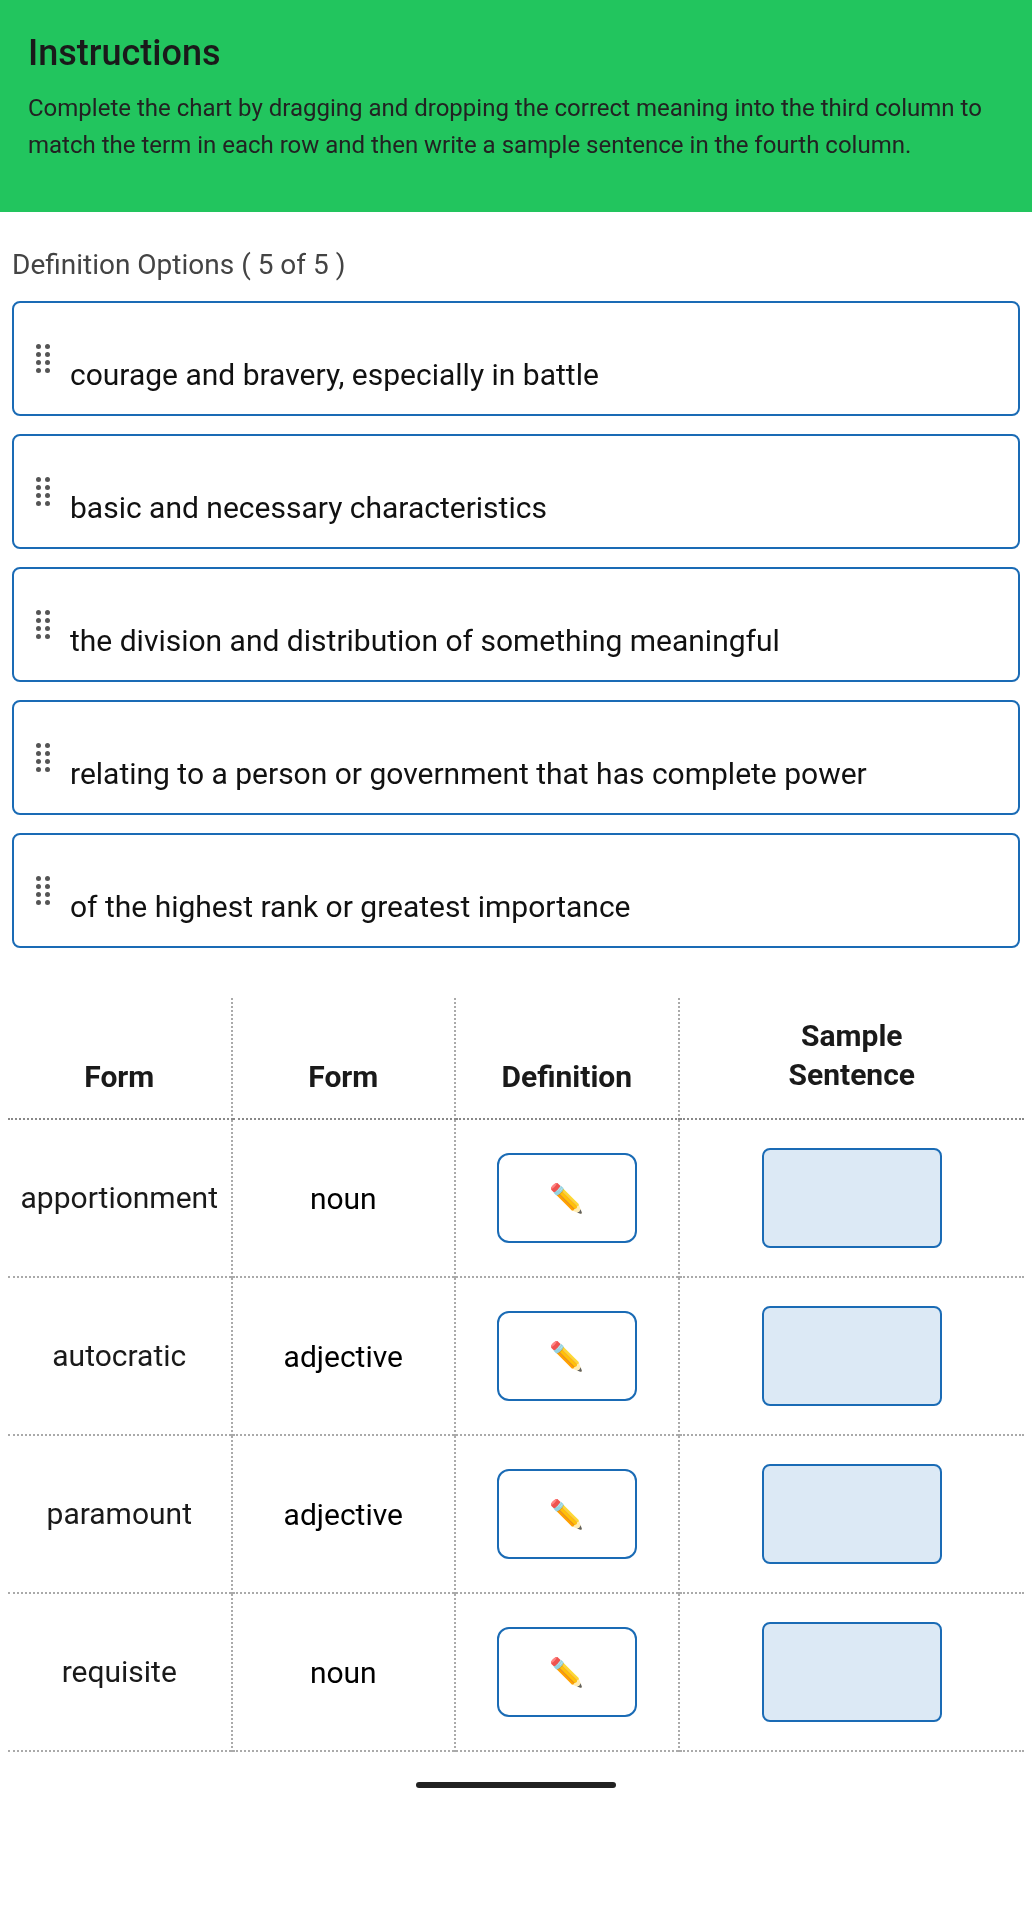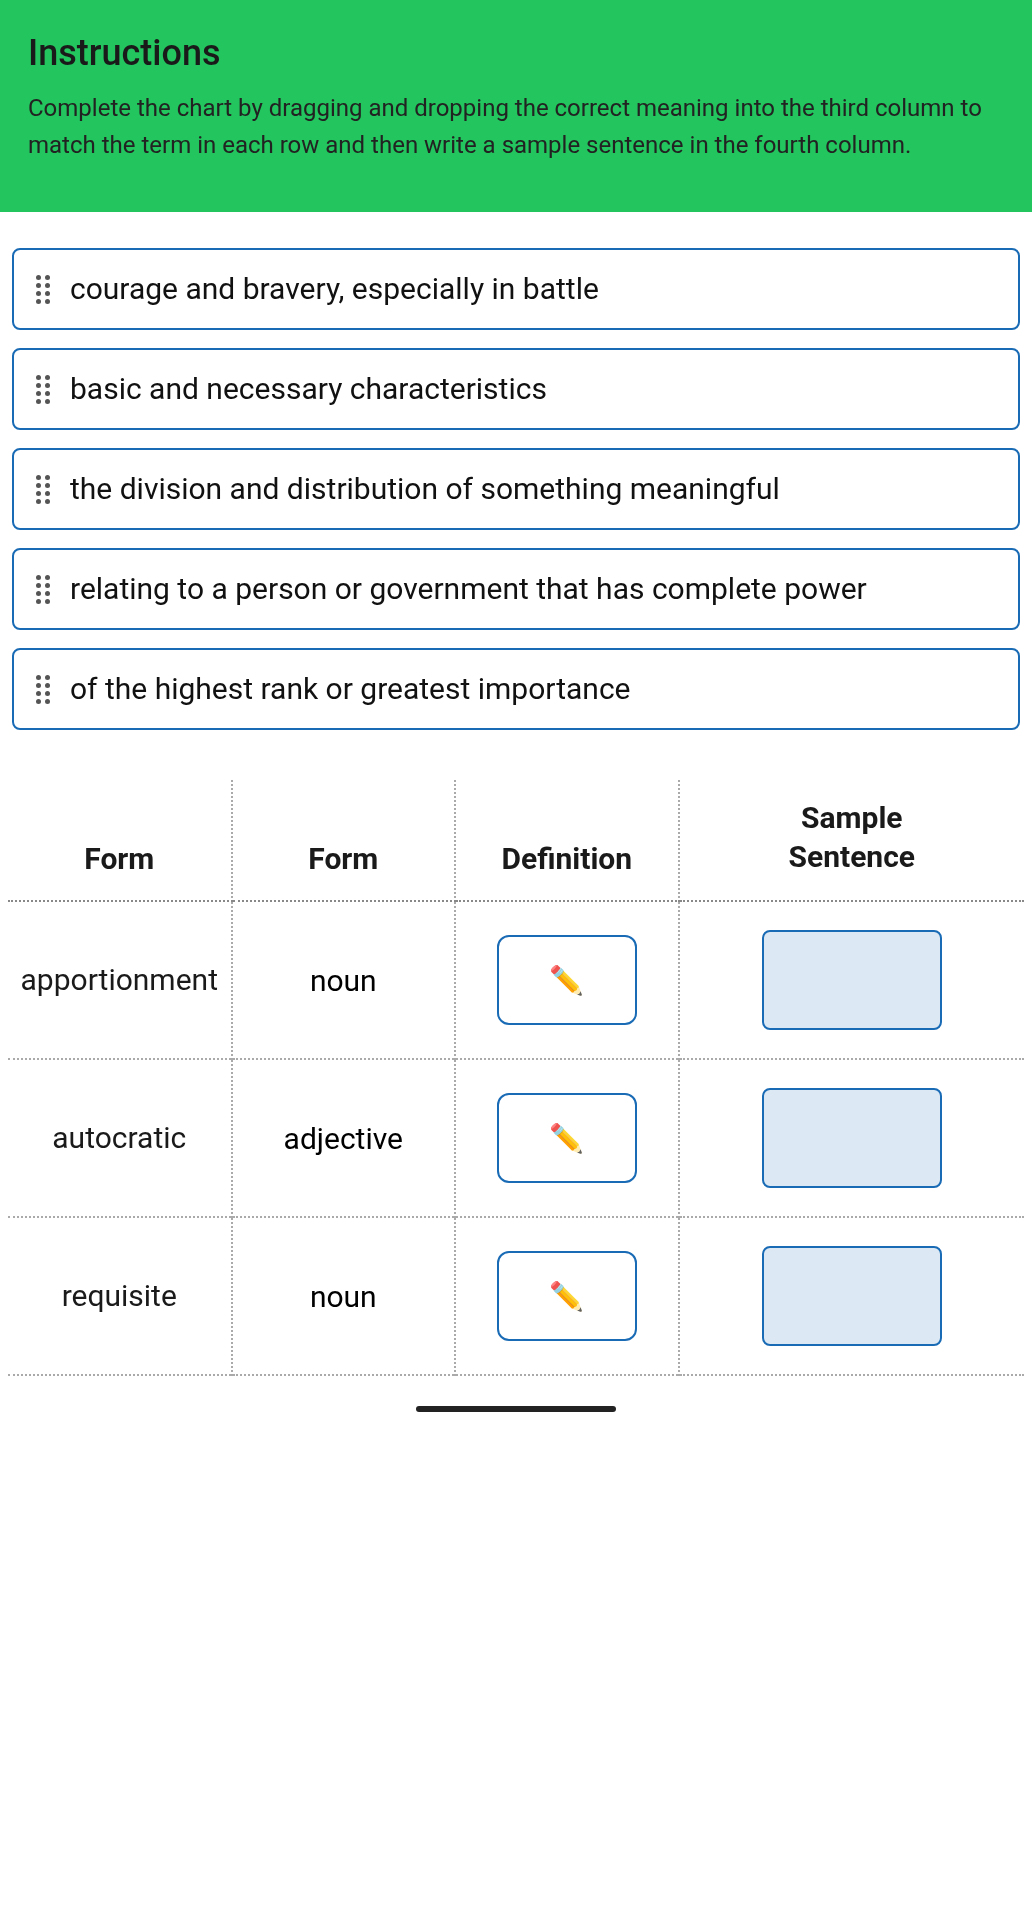--- a/index.html
+++ b/index.html
@@ -73,20 +73,21 @@
       width: 5px;
       height: 5px;
       border-radius: 50%;
       background: #555;
     }
 
     .option-text {
       font-size: 30px;
       color: #111;
       line-height: 1.4;
+      margin-top: 33px;
     }
 
     .table-section {
       margin-top: 50px;
       padding: 0 8px;
     }
 
     .vocab-table {
       width: 100%;
       border-collapse: collapse;
@@ -183,20 +184,21 @@
   </style>
 </head>
 <body>
 
 <div class="instructions-box">
   <div class="instructions-title">Instructions</div>
   <div class="instructions-text">Complete the chart by dragging and dropping the correct meaning into the third column to match the term in each row and then write a sample sentence in the fourth column.</div>
 </div>
 
 <div class="definition-options-section">
+  <div class="definition-options-title">Definition Options ( 5 of 5 )</div>
 
   <div class="definition-option">
     <div class="drag-handle">
       <div class="drag-handle-row">
           <span class="drag-dot"></span>
           <span class="drag-dot"></span>
         </div>
       <div class="drag-handle-row">
           <span class="drag-dot"></span>
           <span class="drag-dot"></span>
@@ -344,34 +346,50 @@
             </div>
           </div>
         </td>
         <td>
           <div style="display:flex;justify-content:center;">
             <div class="sample-sentence-box"></div>
           </div>
         </td>
       </tr>
 
-
-      <tr>
-        <td class="term-cell">requisite</td>
-        <td class="form-cell">noun</td>
+      <tr>
+        <td class="term-cell">paramount</td>
+        <td class="form-cell">adjective</td>
         <td>
           <div class="definition-cell-inner">
             <div class="definition-drop-box">
               <span class="pencil-icon">✏️</span>
             </div>
           </div>
         </td>
         <td>
           <div style="display:flex;justify-content:center;">
             <div class="sample-sentence-box"></div>
           </div>
         </td>
       </tr>
+
+      <tr>
+        <td class="term-cell">requisite</td>
+        <td class="form-cell">noun</td>
+        <td>
+          <div class="definition-cell-inner">
+            <div class="definition-drop-box">
+              <span class="pencil-icon">✏️</span>
+            </div>
+          </div>
+        </td>
+        <td>
+          <div style="display:flex;justify-content:center;">
+            <div class="sample-sentence-box"></div>
+          </div>
+        </td>
+      </tr>
     </tbody>
   </table>
 
   <div class="bottom-bar"></div>
 </div>
 
 </body></html>

